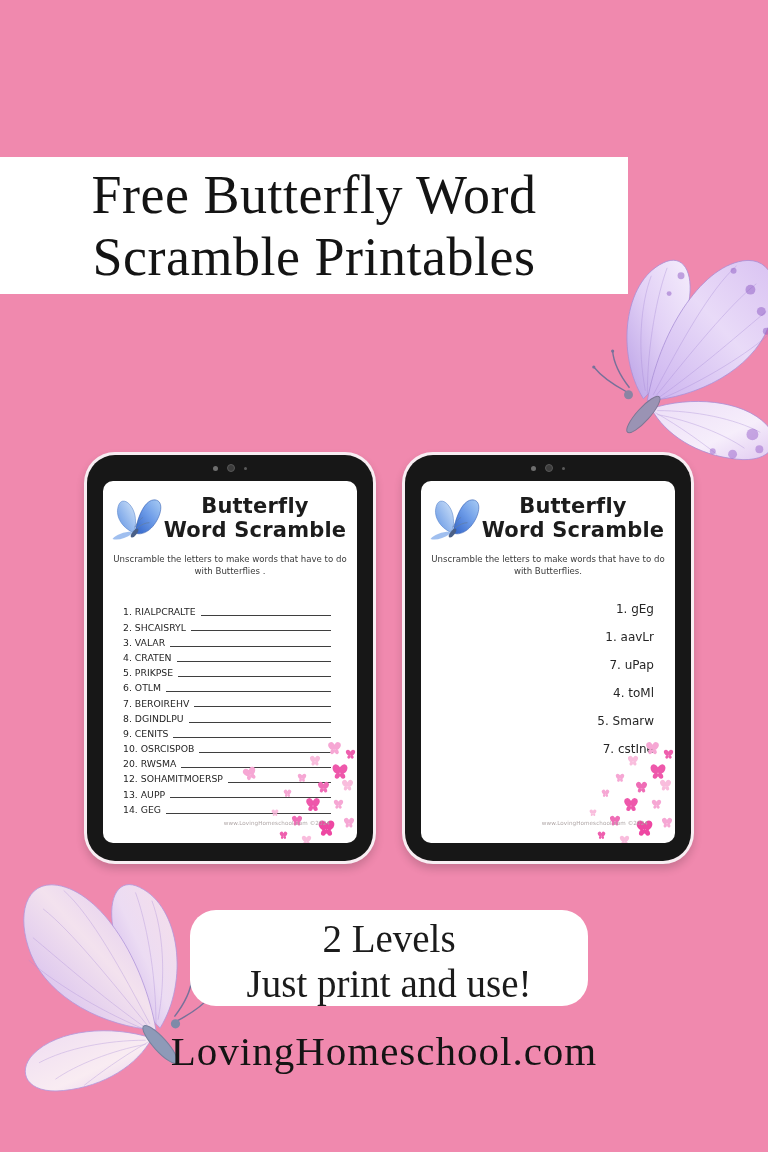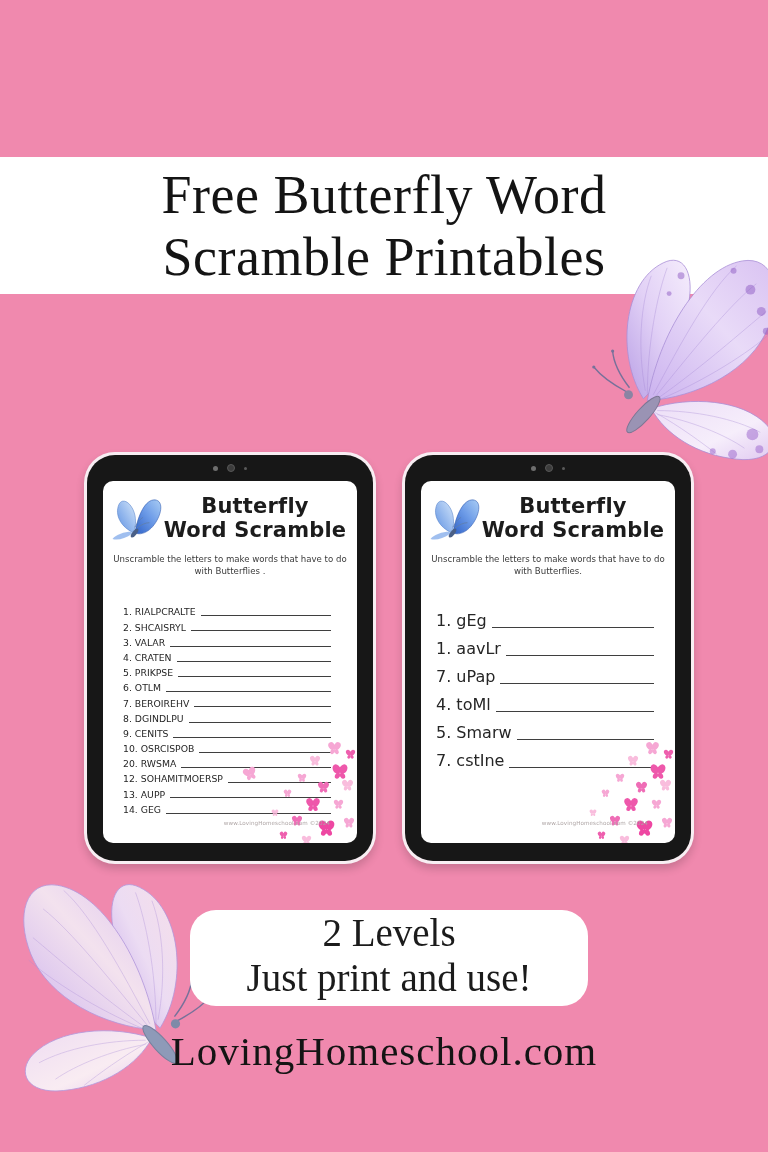--- a/index.html
+++ b/index.html
@@ -9,21 +9,21 @@
     --tablet-bezel:#171717;
     --tablet-outline:#F8EEF3;
     --accent-pink:#EE58AB;
   }
   *{margin:0;padding:0;box-sizing:border-box;}
   html,body{width:768px;height:1152px;}
   body{font-family:"DejaVu Sans",sans-serif;background:#fff;}
   .canvas{position:relative;width:768px;height:1152px;background:var(--background-pink,#F089AE);overflow:hidden;}
 
   
-  .title-banner{position:absolute;left:0;top:157px;width:768px;height:137px;background:var(--banner-white,#fff);z-index:1;
+  .title-banner{position:absolute;left:0;top:157px;width:628px;height:137px;background:var(--banner-white,#fff);z-index:1;
     display:flex;flex-direction:column;justify-content:center;align-items:center;text-align:right;}
   .title-line{font-family:"Liberation Serif",serif;font-weight:400;font-size:54px;line-height:62px;color:var(--text-black,#141414);letter-spacing:.5px;}
 
   
   .butterfly-top{position:absolute;left:585px;top:250px;width:200px;height:228px;z-index:2;}
   .butterfly-bottom{position:absolute;left:14px;top:874px;width:206px;height:236px;z-index:2;}
 
   
   .tablet{position:absolute;top:452px;width:292px;height:412px;z-index:3;background:var(--tablet-outline,#F8EEF3);
     border-radius:31px;padding:3px;box-shadow:0 5px 9px rgba(0,0,0,.16);}
@@ -39,33 +39,33 @@
   
   .ws-header{display:flex;justify-content:center;align-items:flex-start;margin-top:11px;}
   .ws-logo{width:54px;height:52px;margin:2px 2px 0 -6px;flex:0 0 auto;}
   .ws-title{text-align:center;font-weight:bold;color:#1c1c1c;font-size:21px;line-height:24px;letter-spacing:.2px;padding-top:2px;}
   .ws-subtitle{margin-top:7px;text-align:center;font-size:8.6px;line-height:12px;color:#3a3a3a;}
   .ws-list{margin-top:26px;}
   .tablet.left .ws-list{padding:0 26px 0 20px;}
   .tablet.right .ws-list{padding:0 21px 0 15px;}
   .ws-row{display:flex;align-items:flex-end;}
   .tablet.left .ws-row{height:15.2px;font-size:9.3px;}
-  .tablet.right .ws-row{height:28px;font-size:16px;}
+  .tablet.right .ws-row{height:28px;font-size:12px;flex-direction:column;}
   .ws-word{white-space:nowrap;color:#262626;line-height:1;}
   .tablet.left .ws-word{padding-bottom:1.5px;}
   .tablet.right .ws-word{padding-bottom:2.5px;}
   .ws-line{flex:1;border-bottom:1.1px solid #3f3f3f;margin-left:5px;}
   .tablet.left .ws-line{margin-bottom:2px;}
   .tablet.right .ws-line{margin-bottom:3.5px;border-bottom-width:1.4px;}
   .corner-butterflies{position:absolute;right:-6px;bottom:-6px;width:124px;height:110px;}
   .ws-footer{position:absolute;right:27px;bottom:17px;font-size:5.6px;color:#aFA6a6;letter-spacing:.1px;}
 
   
   .promo-box{position:absolute;left:190px;top:910px;width:398px;height:96px;background:#fff;border-radius:26px;z-index:4;
-    display:flex;flex-direction:column;justify-content:flex-start;align-items:center;}
+    display:flex;flex-direction:column;justify-content:flex-end;align-items:center;}
   .promo-line{font-family:"Liberation Serif",serif;font-size:39px;line-height:45px;color:#1b1b1b;}
   .site-name{position:absolute;left:0;top:1027px;width:768px;text-align:center;z-index:4;
     font-family:"Liberation Serif",serif;font-size:41px;color:var(--text-black,#141414);letter-spacing:1px;}
 </style>
 </head>
 <body>
 
 <svg width="0" height="0" style="position:absolute" aria-hidden="true">
   <defs>
     <linearGradient id="blg1" x1="0" y1="1" x2="1" y2="0">

